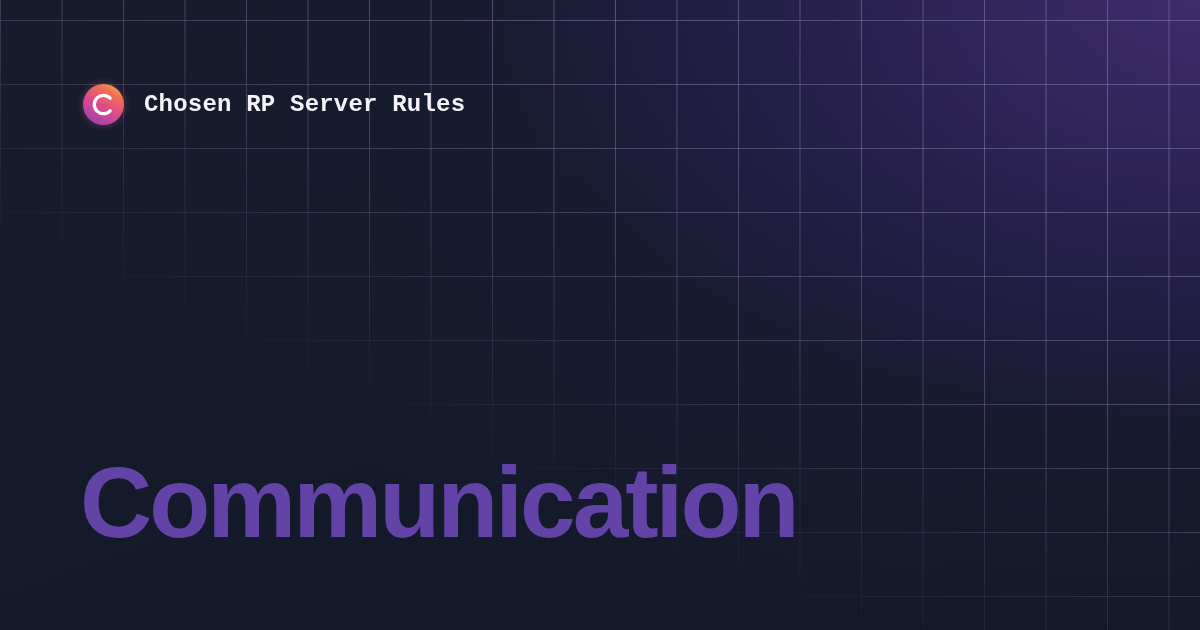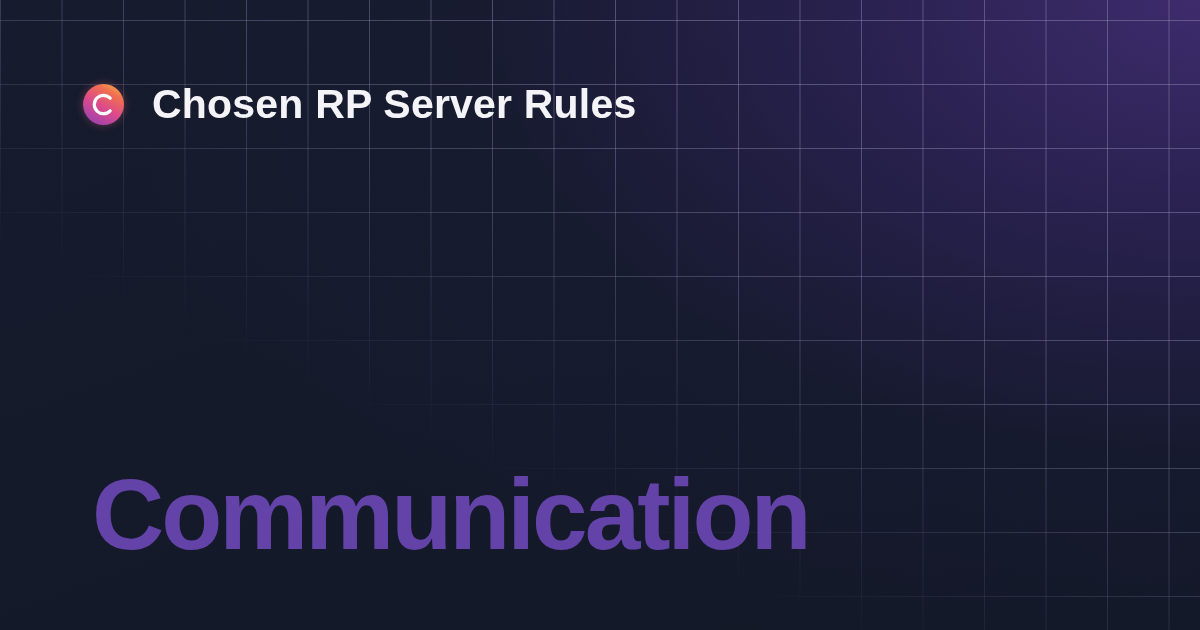--- a/index.html
+++ b/index.html
@@ -48,39 +48,38 @@
       align-items: center;
       justify-content: center;
       position: relative;
     }
     .logo svg {
       width: 41px;
       height: 41px;
       display: block;
     }
     .brand-name {
-      font-family: Liberation Sans, sans-serif;
+      font-family: Liberation Mono, monospace;
       font-weight: 700;
-      font-size: 41px;
+      font-size: 24px;
       color: #f4f4f8;
       letter-spacing: 0.2px;
       line-height: 1;
-      margin-left: 8px;
     }
     .title {
       position: absolute;
       left: 80px;
       top: 452px;
       font-family: "Liberation Sans", "DejaVu Sans", sans-serif;
       font-weight: 700;
       font-size: 100px;
       line-height: 1;
       color: #6443a8;
       letter-spacing: -3px;
-      margin: 12px;
+      margin: 0;
     }
   </style>
 </head>
 <body>
 
 <div class="card">
   <div class="grid"></div>
 
   <div class="brand">
     <div class="logo">

